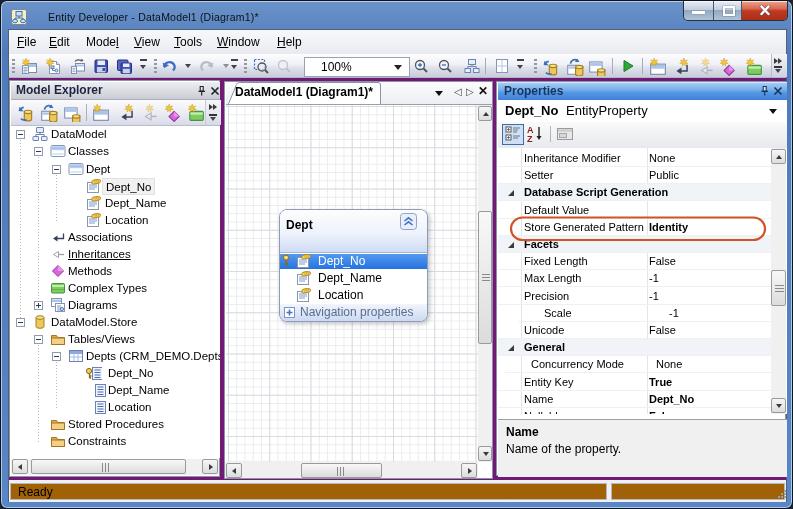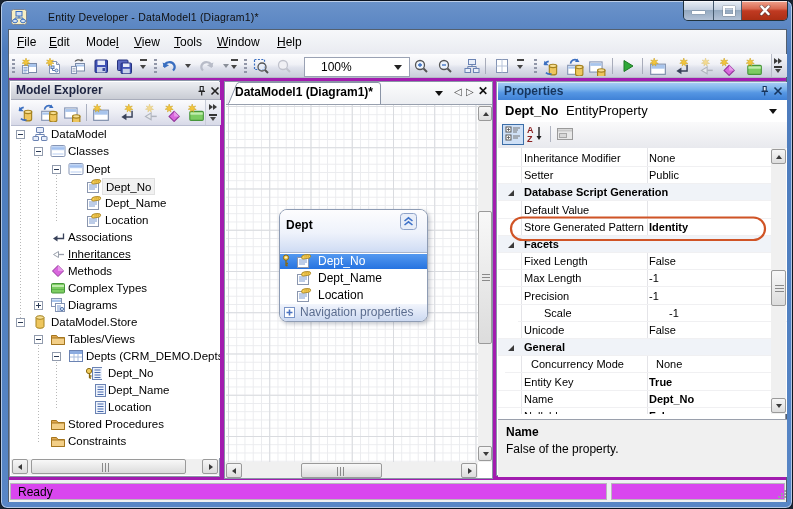--- a/index.html
+++ b/index.html
@@ -22,21 +22,21 @@
     background:linear-gradient(to bottom,#f7f8fa,#e9ebf1);font-size:12px;color:#000;}
   .mitem{position:absolute;top:5px;}
   #toolbar{position:absolute;left:0;top:24px;width:777px;height:24px;
     background:linear-gradient(to bottom,#fdfdfe 0%,#f0f1f6 45%,#dfe2ec 60%,#c9cdda 100%);
     border-bottom:1px solid #b4b8c6;box-sizing:border-box;}
   .grip{position:absolute;top:5px;width:3px;height:14px;
     background:repeating-linear-gradient(to bottom,#9196a8 0,#9196a8 2px,transparent 2px,transparent 4px);}
   .tsep{position:absolute;top:4px;width:1px;height:16px;background:#a8acba;}
   .ovf{position:absolute;top:3px;width:9px;height:18px;font-size:8px;color:#333;}
   
-  #dock{position:absolute;left:0;top:48px;width:777px;height:402px;background:#a21caf;}
+  #dock{position:absolute;left:0;top:48px;width:777px;height:402px;background:#701a75;}
   
   #mex{position:absolute;left:0;top:2px;width:211px;height:397px;background:#fff;border:1px solid #8a94a6;box-sizing:border-box;}
   #mex-title{position:absolute;left:1px;top:1px;width:209px;height:17px;
     background:linear-gradient(to bottom,#eceef2,#c9ccd4);border-bottom:1px solid #a9adbb;
     font-size:12px;font-weight:bold;color:#1d2440;}
   #mex-tools{position:absolute;left:1px;top:19px;width:209px;height:25px;
     background:linear-gradient(to bottom,#fbfbfd 0%,#ecedf4 50%,#d8dae8 100%);border-bottom:1px solid #b9bdd0;}
   #mex-tree{position:absolute;left:1px;top:45px;width:209px;height:332px;background:#fff;overflow:hidden;font-size:11.5px;}
   .trow{position:absolute;height:17px;line-height:17px;white-space:nowrap;color:#000;}
   .sbthumb{position:absolute;background:linear-gradient(to bottom,#f8f8f8,#dcdcdc);border:1px solid #9a9a9a;border-radius:2px;box-sizing:border-box;}
@@ -71,21 +71,21 @@
   #props-tools{position:absolute;left:1px;top:40px;width:289px;height:26px;
     background:linear-gradient(to bottom,#fafafb,#e8e9ee);border-bottom:1px solid #9aa0ac;}
   #pgrid{position:absolute;left:1px;top:66px;width:289px;height:266px;background:#fff;overflow:hidden;font-size:11px;}
   .prow{position:absolute;left:0;width:273px;height:17px;line-height:17px;border-bottom:1px solid #f0f0f2;box-sizing:border-box;}
   .prow .nm{position:absolute;left:26px;top:0;}
   .prow .vl{position:absolute;left:151px;top:0;}
   .pcat{background:#f0f3f8;font-weight:bold;}
   #phelp{position:absolute;left:1px;top:337px;width:289px;height:57px;background:#f0f0f0;border-top:1px solid #9aa0ac;font-size:12px;}
   
   #status{position:absolute;left:0;top:451px;width:777px;height:21px;background:#eef0f2;font-size:12px;color:#000;}
-  .spanel{position:absolute;top:2px;height:17px;background:#d946ef;border:1px solid #b8b8bc;box-sizing:border-box;}
+  .spanel{position:absolute;top:2px;height:17px;background:#a16207;border:1px solid #b8b8bc;box-sizing:border-box;}
 
   .td{width:0;height:0;border-left:3px solid transparent;border-right:3px solid transparent;border-top:4px solid #444;}
   .tu{width:0;height:0;border-left:3px solid transparent;border-right:3px solid transparent;border-bottom:4px solid #3a3a3a;}
   .tl{width:0;height:0;border-top:3px solid transparent;border-bottom:3px solid transparent;border-right:4px solid #3a3a3a;}
   .tr2{width:0;height:0;border-top:3px solid transparent;border-bottom:3px solid transparent;border-left:4px solid #3a3a3a;}
 </style></head>
 <body>
 <div id="win">
   <div id="titlebar">
       <svg class="abs" style="left:8px;top:6px" width="16" height="16" viewBox="0 0 16 16">
@@ -797,21 +797,21 @@
               <div class="sbbtn" style="left:0px;top:250px;width:15px;height:15px;">
                 <div class="abs td" style="left:4px;top:5px;border-top-color:#3a3a3a;"></div>
               </div>
               <div class="sbthumb" style="left:0px;top:122px;width:15px;height:36px;">
                 <span class="abs" style="left:3px;top:14px;width:9px;height:9px;background:repeating-linear-gradient(to bottom,#8a8a8a 0,#8a8a8a 1px,transparent 1px,transparent 3px);"></span>
               </div>
             </div>
 </div>
         <div id="phelp">
           <span style="position:absolute;left:8px;top:5px;font-weight:bold;">Name</span>
-          <span style="position:absolute;left:8px;top:22px;">False of the property.</span>
+          <span style="position:absolute;left:8px;top:22px;">Name of the property.</span>
         </div>
       </div>
     </div>
     <div id="status">
       <div class="spanel" style="left:1px;width:597px;">
           <span style="position:absolute;left:7px;top:1px;">Ready</span>
         </div>
       <div class="spanel" style="left:602px;width:174px;">
           <svg class="abs" style="left:166px;top:6px" width="9" height="9" viewBox="0 0 9 9">
             <g fill="#9aa0a8">

